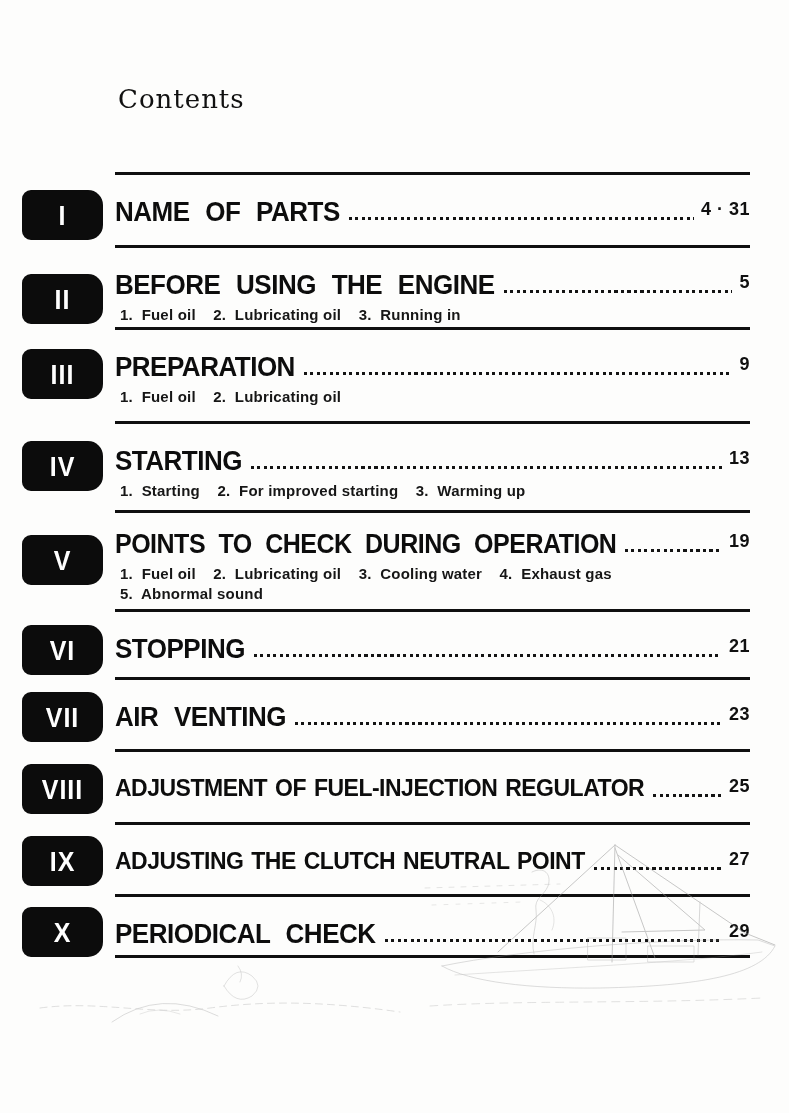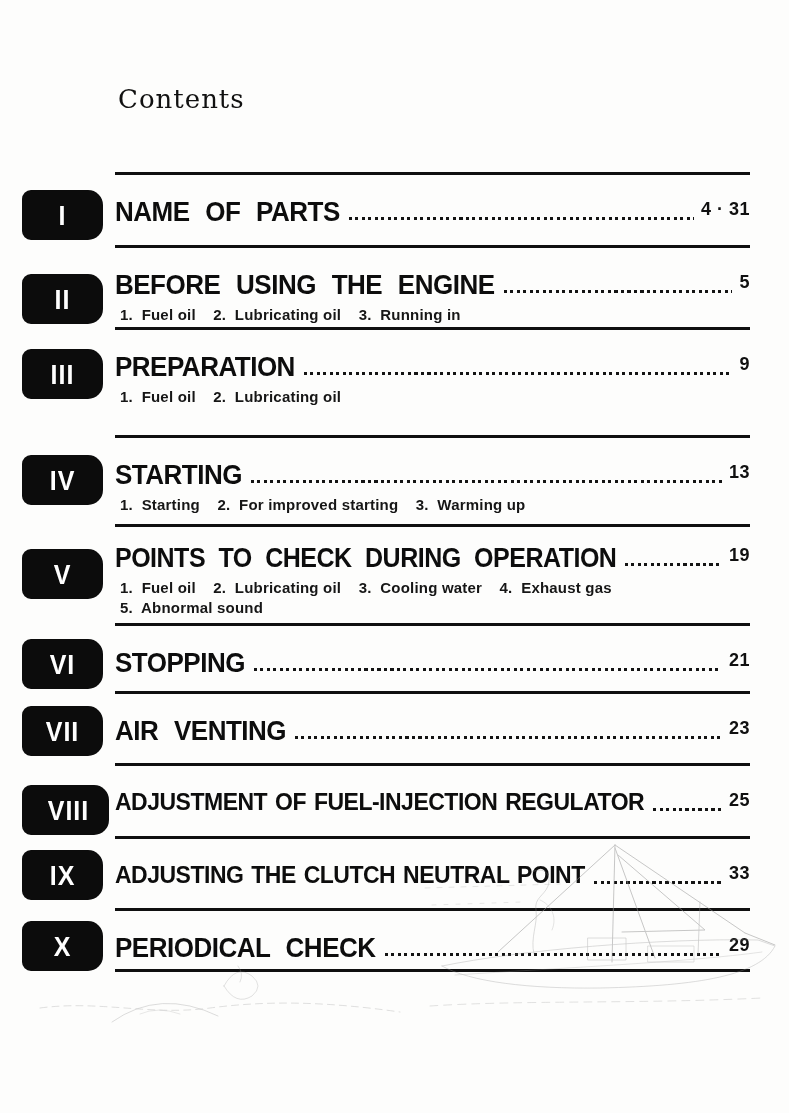--- a/index.html
+++ b/index.html
@@ -22,38 +22,38 @@
   .toc{
     position:absolute;left:115px;top:172px;width:635px;
   }
   .toc-section{
     position:relative;box-sizing:border-box;
     border-top:3px solid #101010;
   }
   .toc-closing-rule{border-top:3px solid #101010;height:0;}
 
   
-  .s1{height:73px;}  .s2{height:82px;}  .s3{height:108px;}
+  .s1{height:73px;}  .s2{height:82px;}  .s3{height:94px;}
   .s4{height:89px;}  .s5{height:99px;}  .s6{height:68px;}
   .s7{height:72px;}  .s8{height:73px;}  .s9{height:72px;}
   .s10{height:61px;}
 
   
   .badge{
     position:absolute;left:-93px;width:81px;height:50px;
     background:#0c0c0c;border-radius:9px 15px 15px 9px;
     display:flex;align-items:center;justify-content:center;
   }
   .badge span{
     color:#ffffff;font-weight:bold;font-size:25px;letter-spacing:1px;
     transform:scaleY(1.12);
   }
   .s1 .badge{top:15px;} .s2 .badge{top:26px;} .s3 .badge{top:19px;}
   .s4 .badge{top:17px;} .s5 .badge{top:22px;} .s6 .badge{top:13px;}
-  .s7 .badge{top:12px;} .s8 .badge{top:19px;padding-left:6px;} .s9 .badge{top:11px;}
+  .s7 .badge{top:12px;} .s8 .badge{top:12px;} .s9 .badge{top:11px;}
   .s10 .badge{top:10px;}
 
   .entry-row{
     display:flex;align-items:flex-end;
     padding-top:19px;line-height:30px;
   }
   .s5 .entry-row{padding-top:13px;}
   .entry-title{
     font-weight:bold;font-size:26px;color:#0d0d0d;
     letter-spacing:-0.5px;word-spacing:9px;white-space:nowrap;
@@ -185,21 +185,21 @@
       </div>
     </div>
 
     <div class="toc-section s9 long">
       <div class="badge">
           <span>IX</span>
         </div>
       <div class="entry-row">
         <span class="entry-title">ADJUSTING THE CLUTCH NEUTRAL POINT</span>
         <span class="leader"></span>
-        <span class="entry-page">33</span>
+        <span class="entry-page">27</span>
       </div>
     </div>
 
     <div class="toc-section s10">
       <div class="badge">
           <span>X</span>
         </div>
       <div class="entry-row">
         <span class="entry-title">PERIODICAL CHECK</span>
         <span class="leader"></span>

